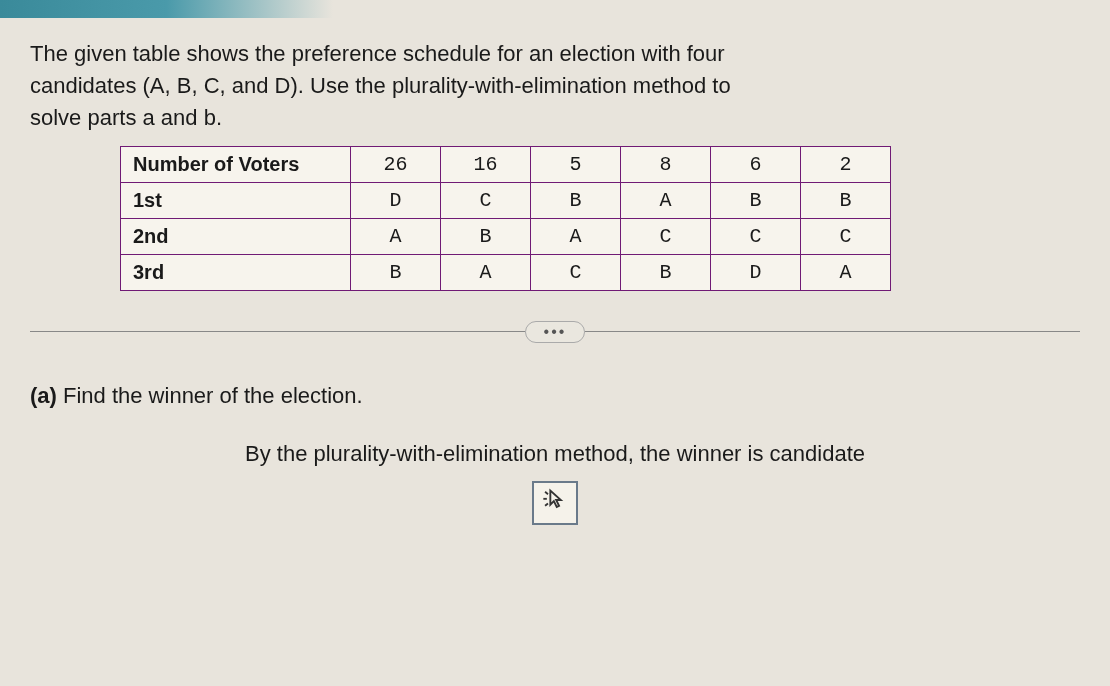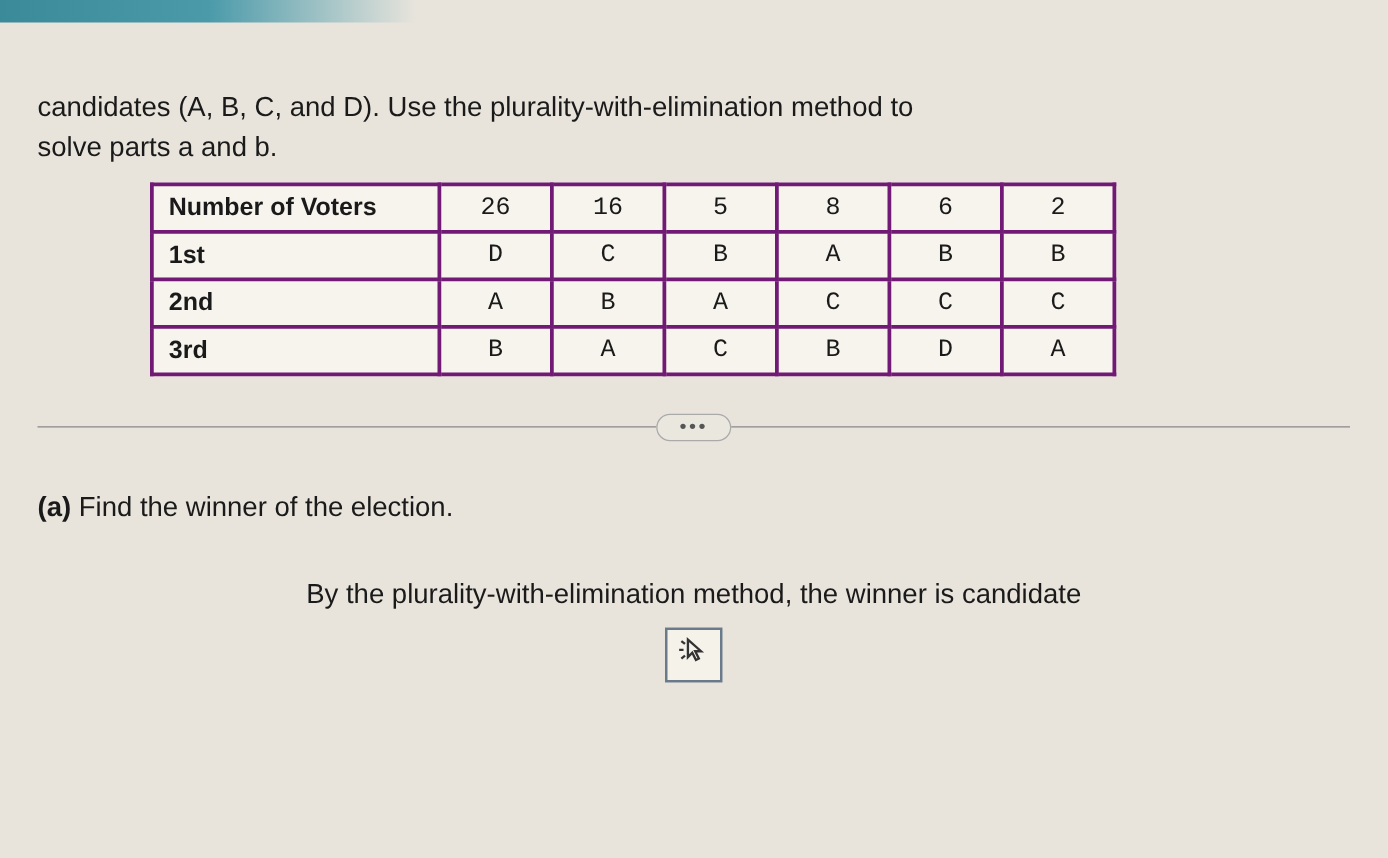--- a/index.html
+++ b/index.html
@@ -26,21 +26,21 @@
     }
     .table-wrapper {
       margin-left: 90px;
       margin-bottom: 30px;
     }
     table {
       border-collapse: collapse;
       background: #f7f4ed;
     }
     th, td {
-      border: 3px solid #701a75;
+      border: 1px solid #701a75;
       padding: 6px 10px;
       font-size: 20px;
       text-align: center;
       color: #1a1a1a;
     }
     td.rowhead {
       text-align: left;
       font-weight: bold;
       width: 230px;
       padding-left: 12px;
@@ -72,21 +72,21 @@
       letter-spacing: 2px;
       cursor: pointer;
       display: flex;
       align-items: center;
       justify-content: center;
       height: 22px;
     }
     .part-a {
       font-size: 22px;
       color: #1a1a1a;
-      margin-bottom: 43px;
+      margin-bottom: 32px;
     }
     .part-a .bold { font-weight: bold; }
     .answer-line {
       font-size: 22px;
       color: #1a1a1a;
       display: flex;
       align-items: center;
       gap: 14px;
       flex-direction: column;
     }
@@ -107,21 +107,21 @@
     }
   </style>
 </head>
 <body>
 
 <div class="top-bar"></div>
 
 <div class="content">
 
   <div class="question-text">
-    <br>
+    <span>The given table shows the preference schedule for an election with four</span><br>
     <span>candidates (A, B, C, and D). Use the plurality-with-elimination method to</span><br>
     <span>solve parts a and b.</span>
   </div>
 
   <div class="table-wrapper">
     <table>
       <tbody>
           <tr>
         <td class="rowhead">Number of Voters</td>
         <td class="datacell">26</td>

